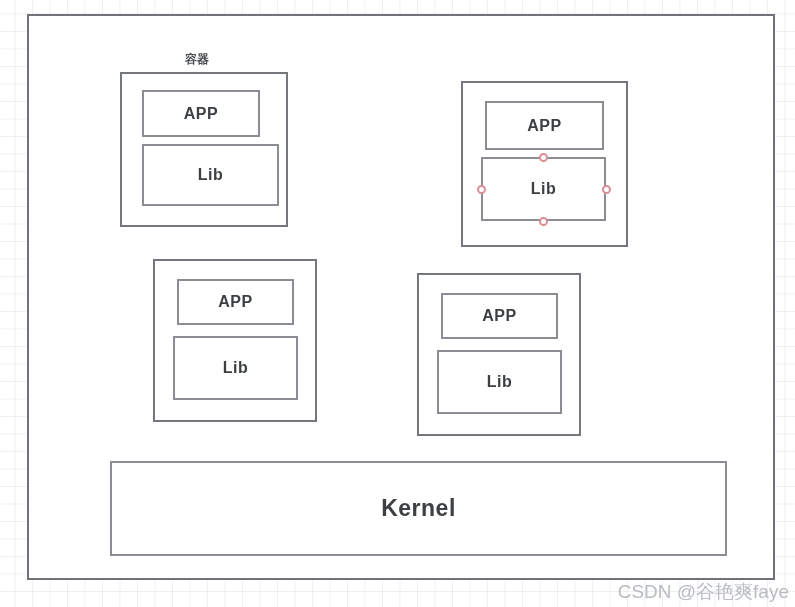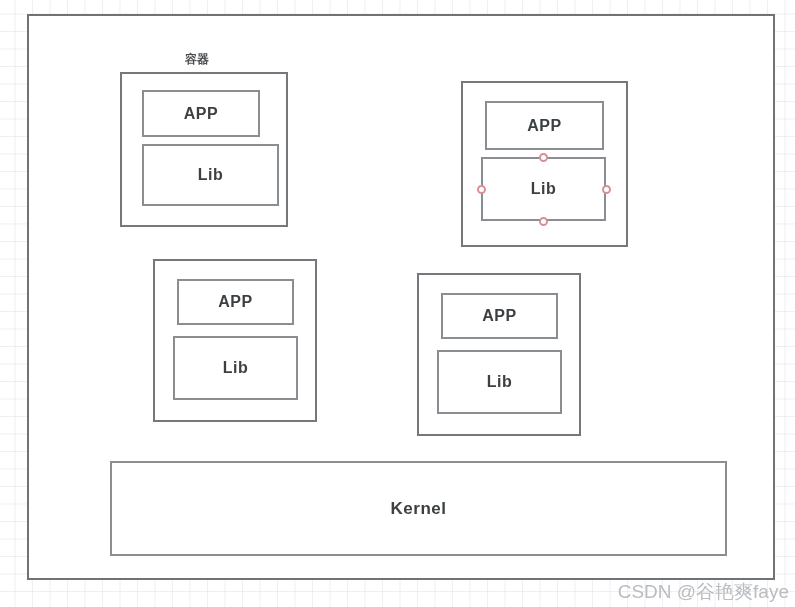--- a/index.html
+++ b/index.html
@@ -56,21 +56,21 @@
   }
 
   .box-label {
     color: #3c4043;
     font-weight: bold;
     letter-spacing: 0.5px;
     user-select: none;
   }
   .label-app { font-size: 16px; }
   .label-lib { font-size: 16px; }
-  .label-kernel { font-size: 17px; text-align: right; }
+  .label-kernel { font-size: 23px; text-align: right; }
 
   
   #group-label {
     position: absolute;
     left: 156px;
     top: 35px;
     font-size: 12px;
     color: #4a4d50;
     font-weight: bold;
     white-space: nowrap;

